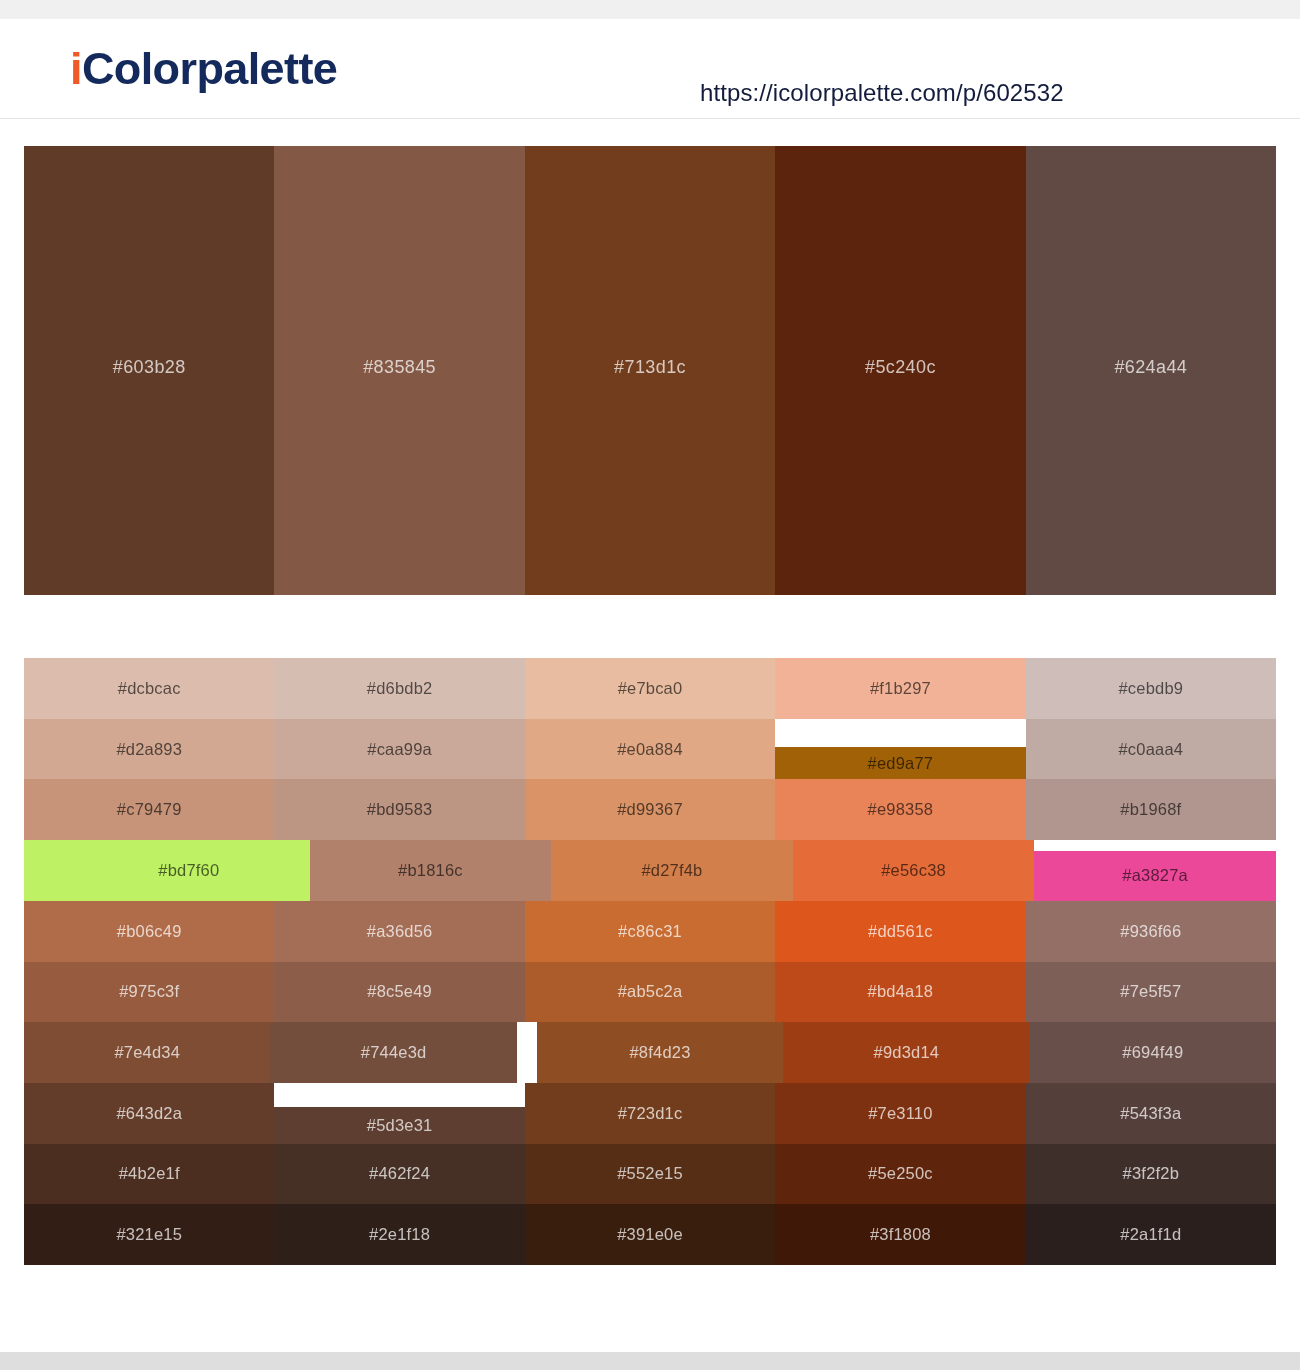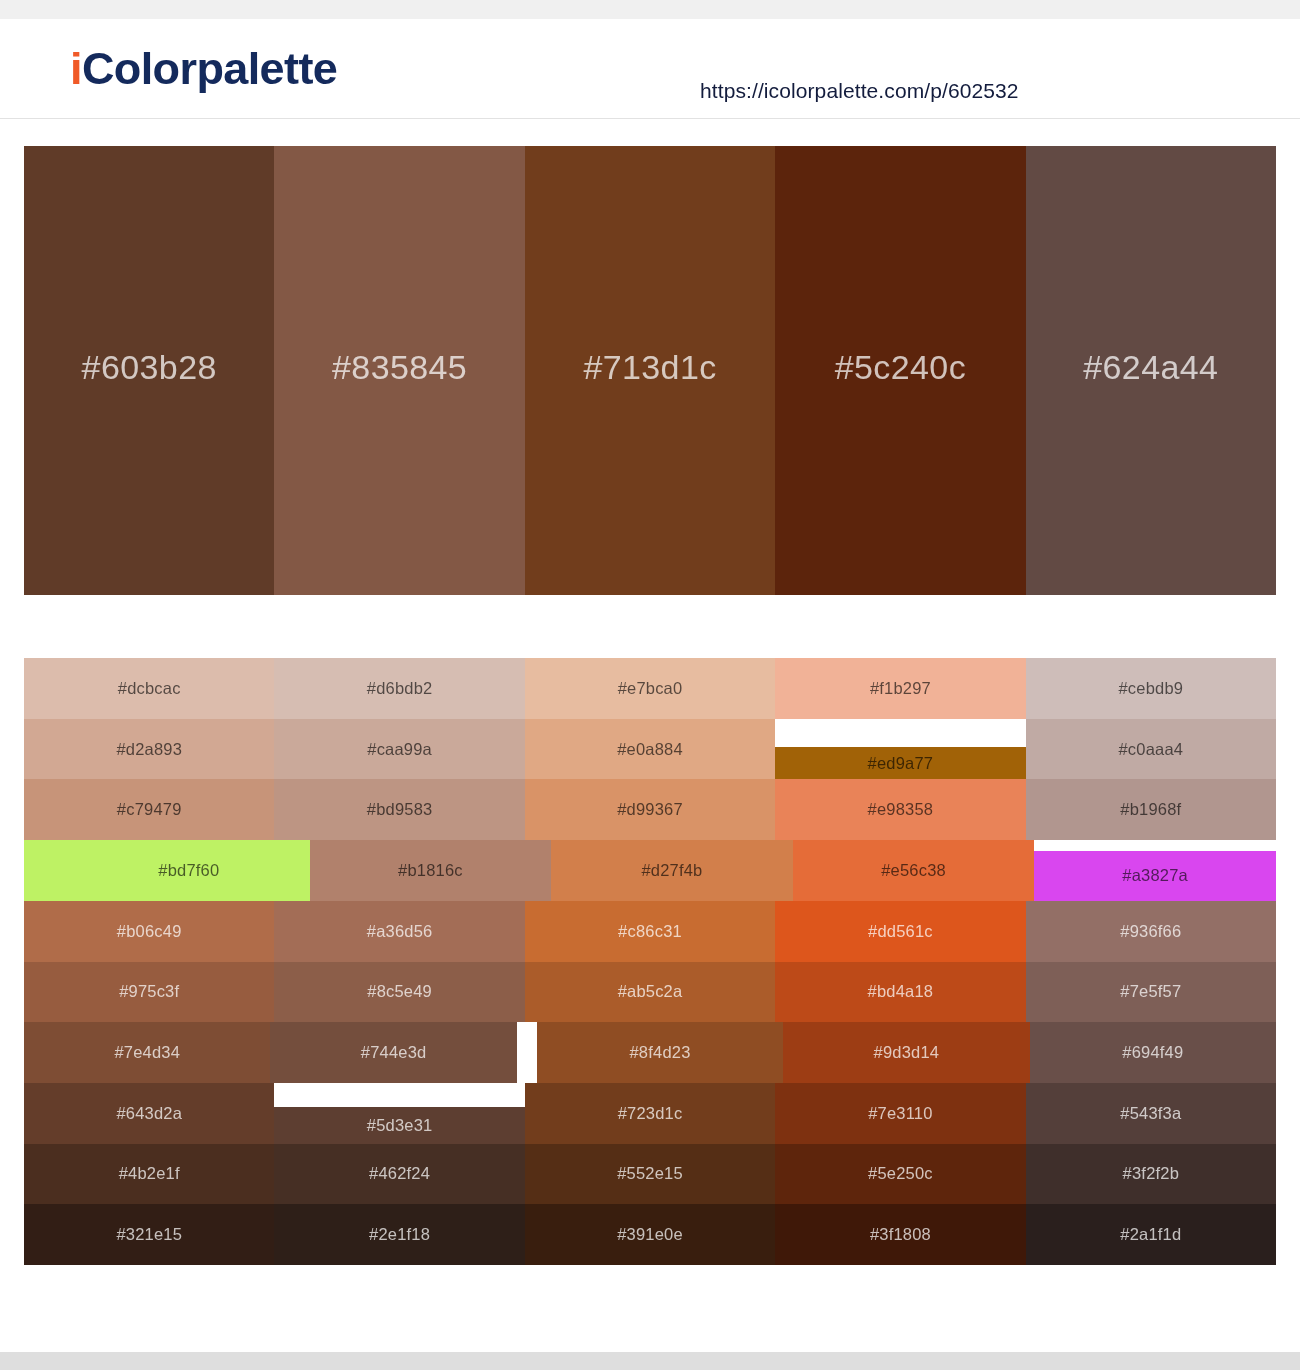--- a/index.html
+++ b/index.html
@@ -55,21 +55,21 @@
     color: #f05a28;
   }
   .logo .logo-rest {
     color: #142a5c;
     margin-top: 26px;
   }
   .header-url {
     position: absolute;
     left: 700px;
     top: 60px;
-    font-size: 21px;
+    font-size: 24px;
     color: #131c3d;
     letter-spacing: 0.1px;
     white-space: nowrap;
   }
 
   
   .palette-strip {
     position: absolute;
     left: 24px;
     top: 146px;
@@ -78,21 +78,21 @@
     display: flex;
   }
   .palette-cell {
     flex: 1 1 0;
     position: relative;
     display: flex;
     align-items: center;
     justify-content: center;
   }
   .palette-label {
-    font-size: 34px;
+    font-size: 18px;
     color: rgba(255,255,255,0.72);
     letter-spacing: 0.4px;
     position: relative;
     top: -3px;
     text-align: right;
   }
 
   
   .shades-grid {
     position: absolute;
@@ -222,21 +222,21 @@
         </div>
         <div class="shade-cell" style="background: rgb(177, 129, 108);">
           <span class="shade-label">#b1816c</span>
         </div>
         <div class="shade-cell" style="background: rgb(210, 127, 75);">
           <span class="shade-label">#d27f4b</span>
         </div>
         <div class="shade-cell" style="background: rgb(229, 108, 56);">
           <span class="shade-label">#e56c38</span>
         </div>
-        <div class="shade-cell" style="background: #d946ef; margin-top: 11px;">
+        <div class="shade-cell" style="background: #ec4899; margin-top: 11px;">
           <span class="shade-label">#a3827a</span>
         </div>
       </div>
       <div class="shade-row">
         <div class="shade-cell" style="background: rgb(176, 108, 73);">
           <span class="shade-label light-text">#b06c49</span>
         </div>
         <div class="shade-cell" style="background: rgb(163, 109, 86);">
           <span class="shade-label light-text">#a36d56</span>
         </div>

